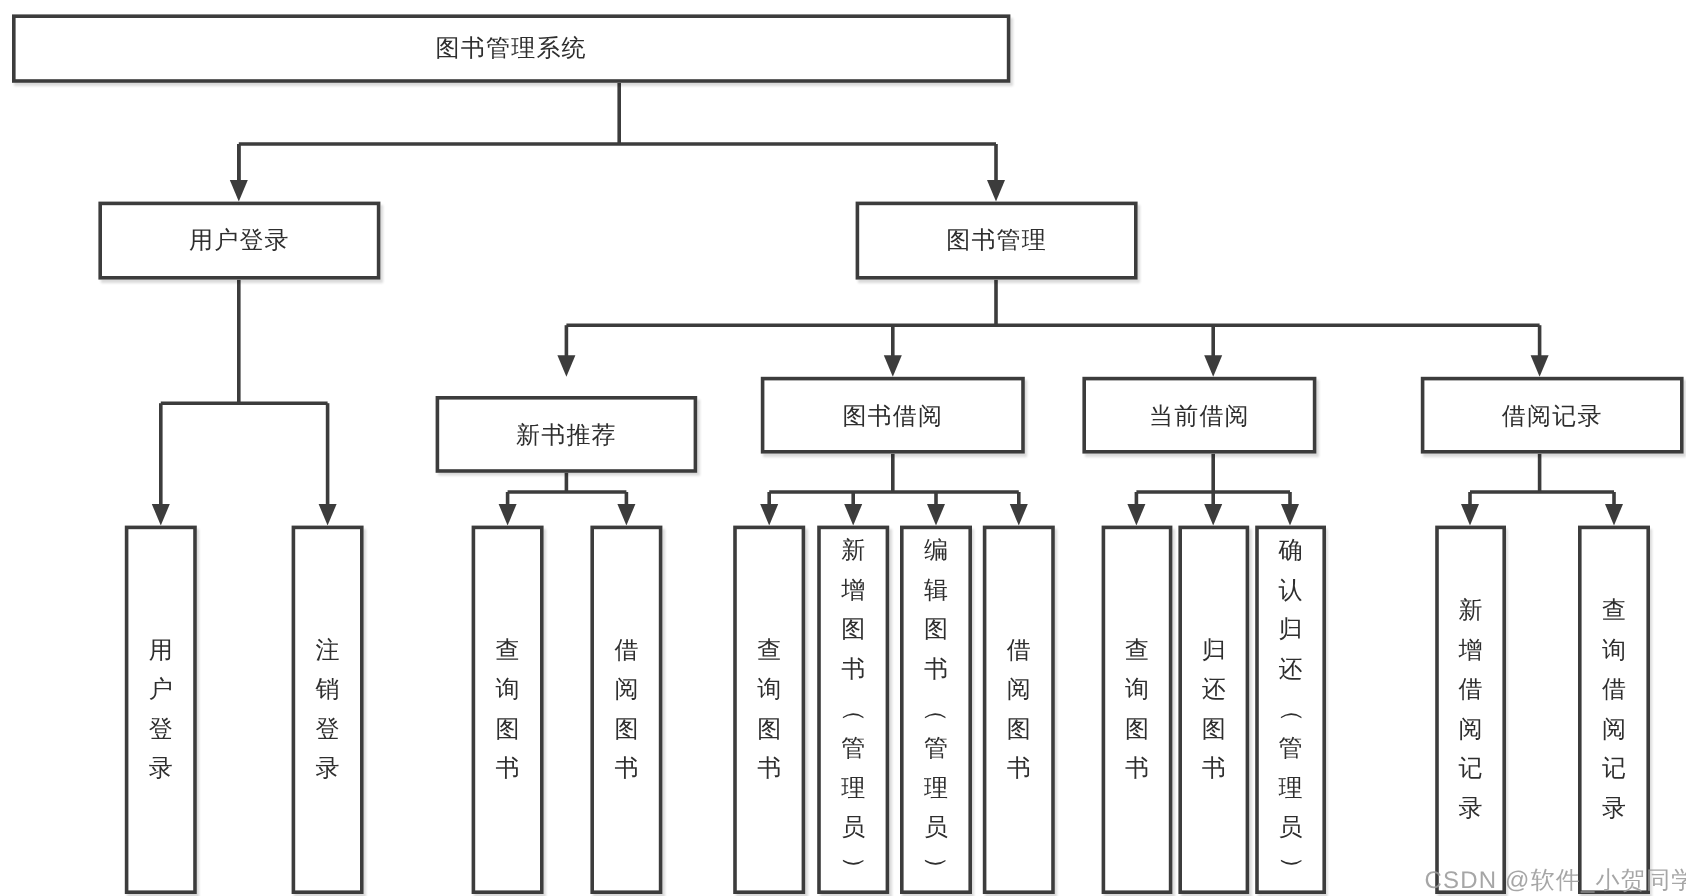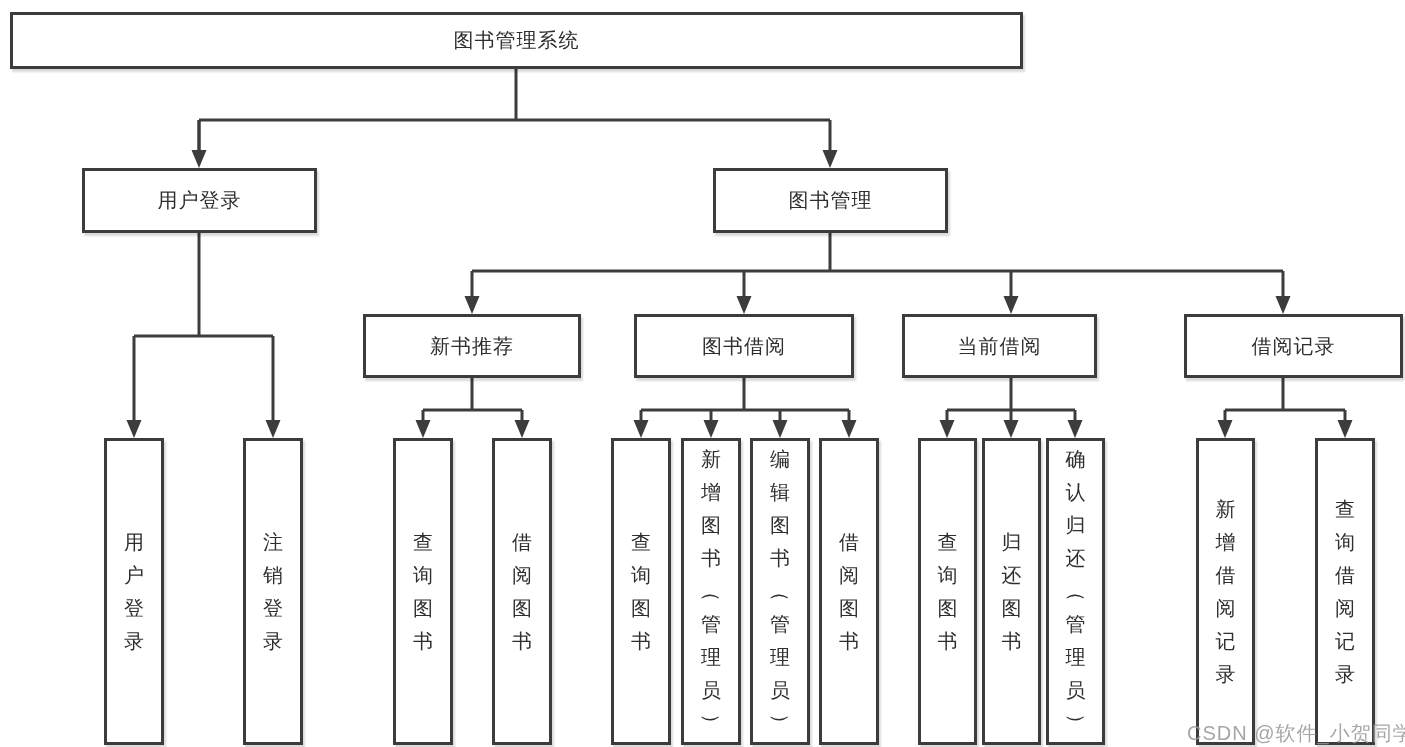--- a/index.html
+++ b/index.html
@@ -60,24 +60,24 @@
     position: absolute;
     left: 1187px;
     top: 720px;
     font-size: 20px;
     letter-spacing: 1px;
     color: rgba(150,150,150,0.85);
     white-space: nowrap;
   }
 
   
-  .n-root        { left: 10px;   top: 12px;  width: 1013px; height: 57px; }
+  .n-root        { left: 10px;   top: 12px;  width: 832px; height: 57px; }
   .n-user-login  { left: 82px;   top: 168px; width: 235px;  height: 65px; }
   .n-book-mgmt   { left: 713px;  top: 168px; width: 235px;  height: 65px; }
-  .n-new-books   { left: 363px;  top: 314px; width: 218px;  height: 64px; }
+  .n-new-books   { left: 363px;  top: 330px; width: 218px;  height: 64px; }
   .n-book-borrow { left: 634px;  top: 314px; width: 220px;  height: 64px; }
   .n-cur-borrow  { left: 902px;  top: 314px; width: 195px;  height: 64px; }
   .n-records     { left: 1174px; top: 314px; width: 219px;  height: 64px; margin-left: 10px; }
 
   .leaf { top: 438px; height: 307px; width: 60px; }
   .n-l1  { left: 104px; }
   .n-l2  { left: 243px; }
   .n-l3  { left: 393px; }
   .n-l4  { left: 492px; }
   .n-l5  { left: 611px; }

